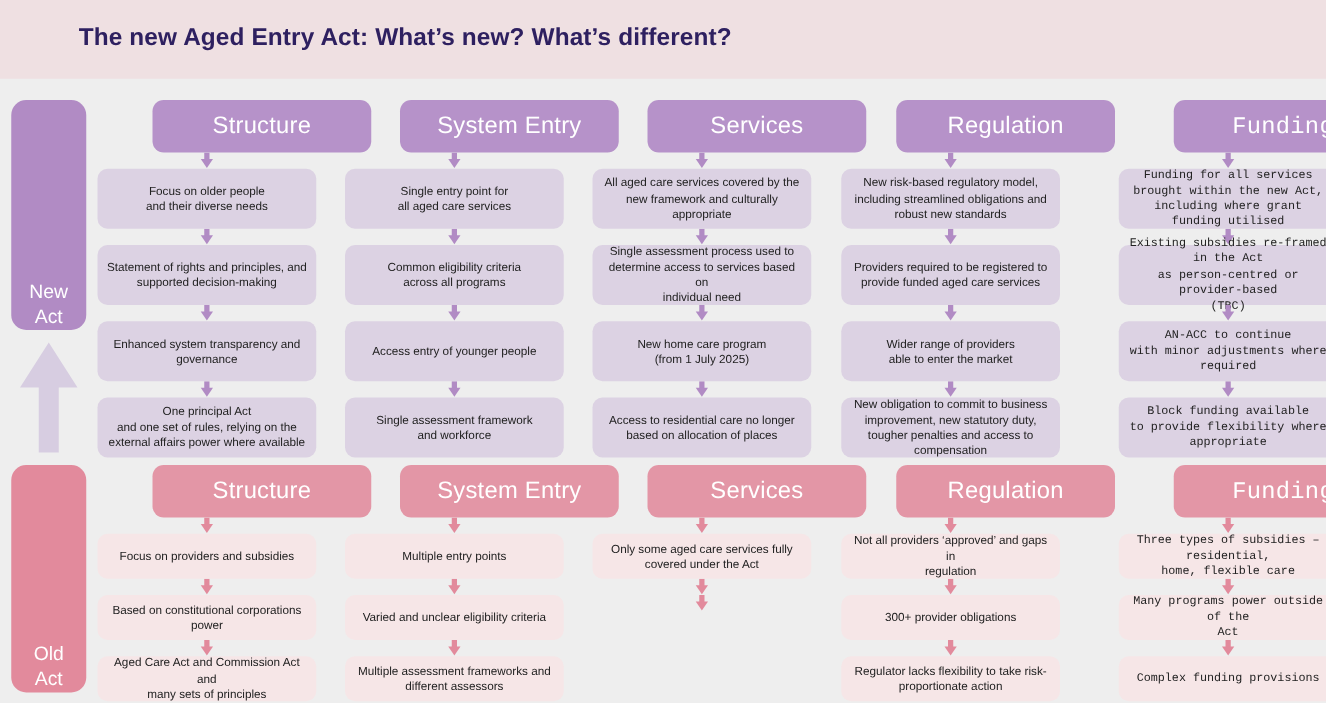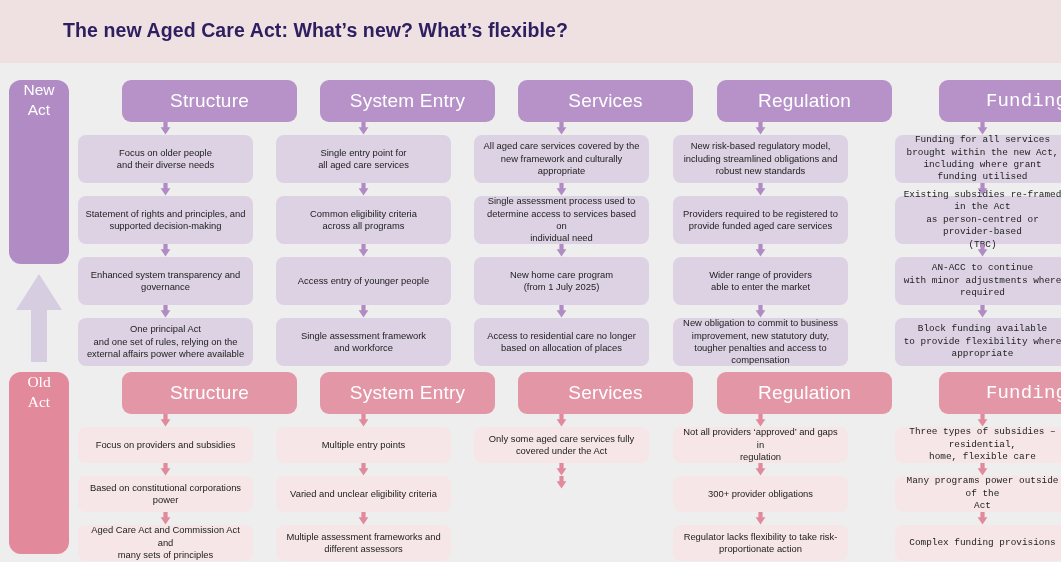--- a/index.html
+++ b/index.html
@@ -38,36 +38,35 @@
   }
 
   
   .rail-label {
     position: absolute;
     left: 9px;
     width: 60px;
     border-radius: 12px;
     color: #ffffff;
     display: flex;
-    align-items: flex-start;
+    align-items: flex-end;
     justify-content: center;
     text-align: center;
     font-size: 15.5px;
     line-height: 1.28;
   }
   .rail-new {
     top: 80px;
     height: 184px;
     background: #b18bc4;
   }
   .rail-old {
     top: 372px;
     height: 182px;
     background: #e28a9c;
-    font-family: Liberation Serif, serif;
   }
   .rail-arrow {
     position: absolute;
     left: 14px;
     top: 272px;
     width: 50px;
     height: 92px;
   }
 
   
@@ -133,21 +132,21 @@
   .old .node     { height: 36px; }
 
   .node span { display: block; white-space: pre-line; }
 </style>
 </head>
 <body>
 
 <div class="page">
 
   <div class="header-band">
-    <div class="header-title">The new Aged Care Act: What’s new? What’s flexible?</div>
+    <div class="header-title">The new Aged Entry Act: What’s new? What’s different?</div>
   </div>
 
   <div class="rail-label rail-new">
     <span style="white-space:pre-line">New
 Act</span>
   </div>
 
   <div class="rail-arrow">
     <svg viewBox="0 0 50 92" width="50" height="92" aria-hidden="true">
       <polygon points="25,2 48,38 33,38 33,90 17,90 17,38 2,38" fill="#d7cde1"></polygon>

